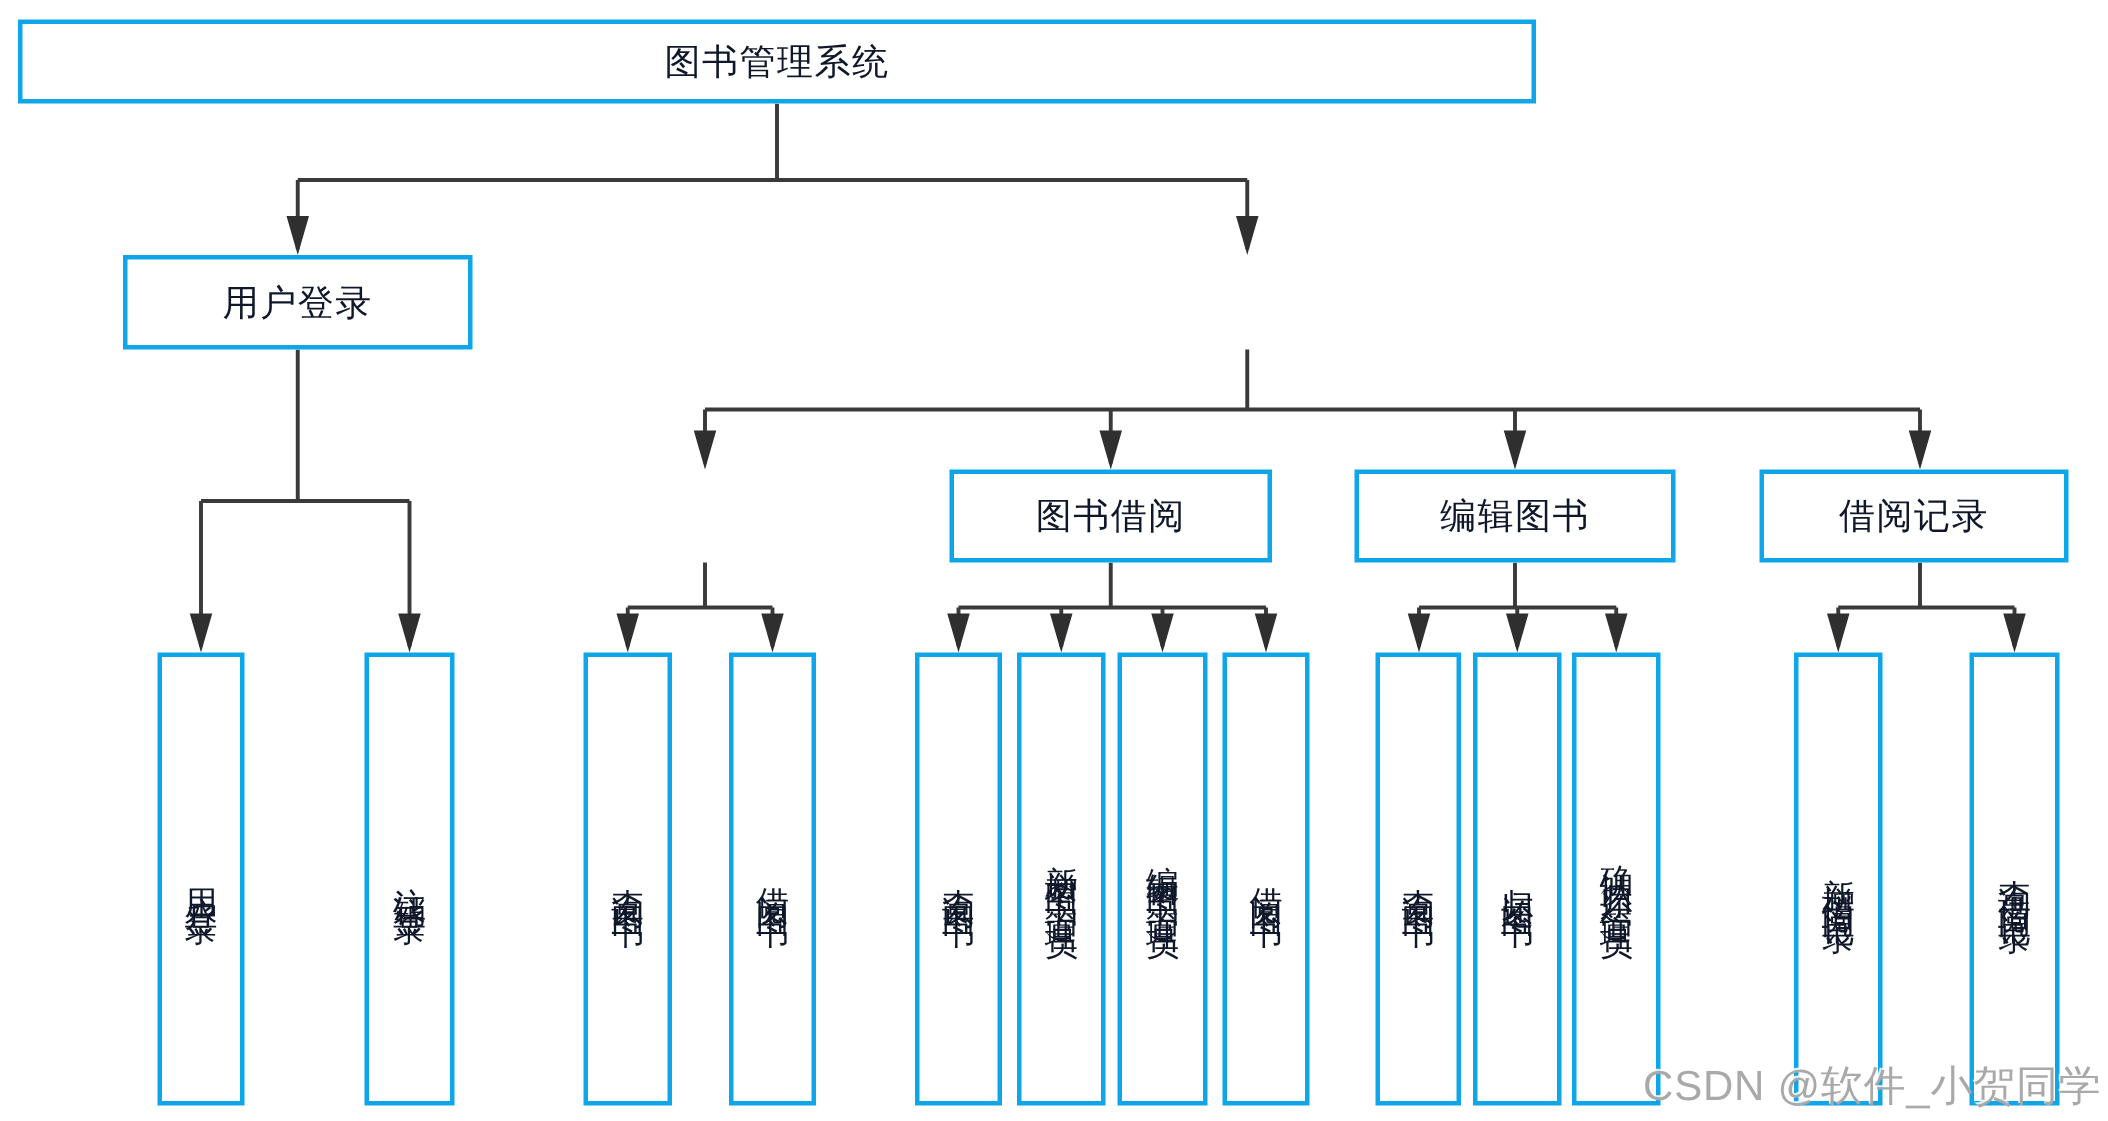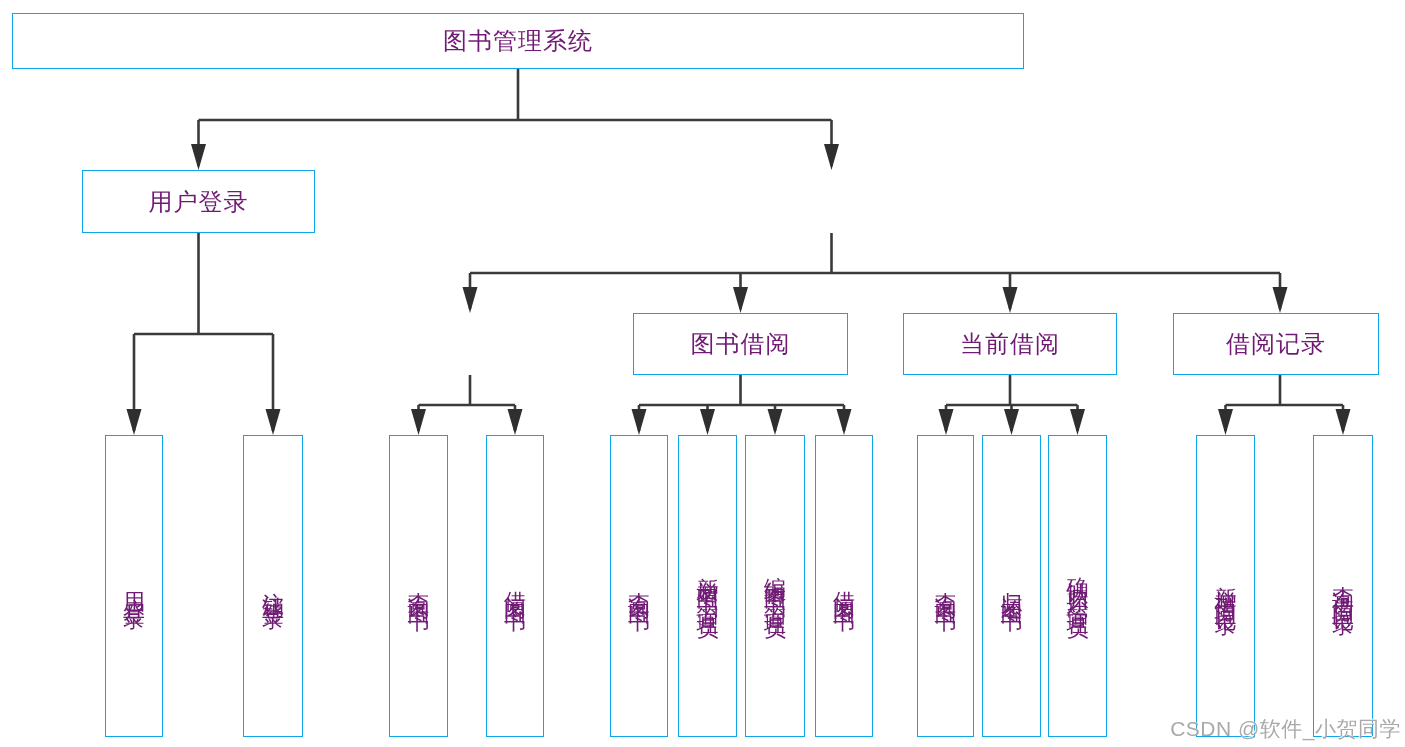--- a/index.html
+++ b/index.html
@@ -10,39 +10,39 @@
     font-family:"Liberation Sans","DejaVu Sans",sans-serif;
     overflow:hidden;
   }
   .connectors{position:absolute;left:0;top:0;z-index:1;}
   .connectors path{stroke:#3a3a3a;stroke-width:2.6;fill:none;}
   .connectors polygon{fill:#2f2f2f;stroke:none;}
   .node{
     position:absolute;
     box-sizing:border-box;
     background:#ffffff;
-    border:1px solid #0ea5e9;
+    border:3px solid #0ea5e9;
     display:flex;align-items:center;justify-content:center;
-    color:#701a75;
+    color:#0f172a;
     z-index:2;
   }
   .node.h{font-size:24px;letter-spacing:1px;white-space:nowrap;}
   .node.v{
     writing-mode:vertical-rl;
     text-orientation:mixed;
     font-size:22px;
     letter-spacing:6px;
     line-height:1;
     text-align:center;
   }
   .watermark{
     position:absolute;
     right:4px;bottom:4px;
     z-index:3;
-    font-size:21px;
+    font-size:28px;
     color:#a9a9a9;
     letter-spacing:0.5px;
     white-space:nowrap;
     text-shadow:-1px -1px 0 rgba(255,255,255,0.85);
   }
 </style>
 </head>
 <body>
 
 <div class="canvas">
@@ -95,21 +95,21 @@
       <polygon points="1218,409 1233,409 1225.5,435"></polygon>
       <polygon points="1335.5,409 1350.5,409 1343,435"></polygon>
     </g>
   </svg>
 
   <div class="node h" style="left:12px;top:13px;width:1012px;height:56px;">图书管理系统</div>
 
   <div class="node h" style="left:82px;top:170px;width:233px;height:63px;">用户登录</div>
 
   <div class="node h" style="left:633px;top:313px;width:215px;height:62px;">图书借阅</div>
-  <div class="node h" style="left:903px;top:313px;width:214px;height:62px;">当前借阅</div>
+  <div class="node h" style="left:903px;top:313px;width:214px;height:62px;">编辑图书</div>
   <div class="node h" style="left:1173px;top:313px;width:206px;height:62px;">借阅记录</div>
 
   <div class="node v" style="left:105px;top:435px;width:58px;height:302px;">用户登录</div>
   <div class="node v" style="left:243px;top:435px;width:60px;height:302px;">注销登录</div>
 
   <div class="node v" style="left:389px;top:435px;width:59px;height:302px;">查询图书</div>
   <div class="node v" style="left:486px;top:435px;width:58px;height:302px;">借阅图书</div>
 
   <div class="node v" style="left:610px;top:435px;width:58px;height:302px;">查询图书</div>
   <div class="node v" style="left:678px;top:435px;width:59px;height:302px;">新增图书（管理员）</div>

